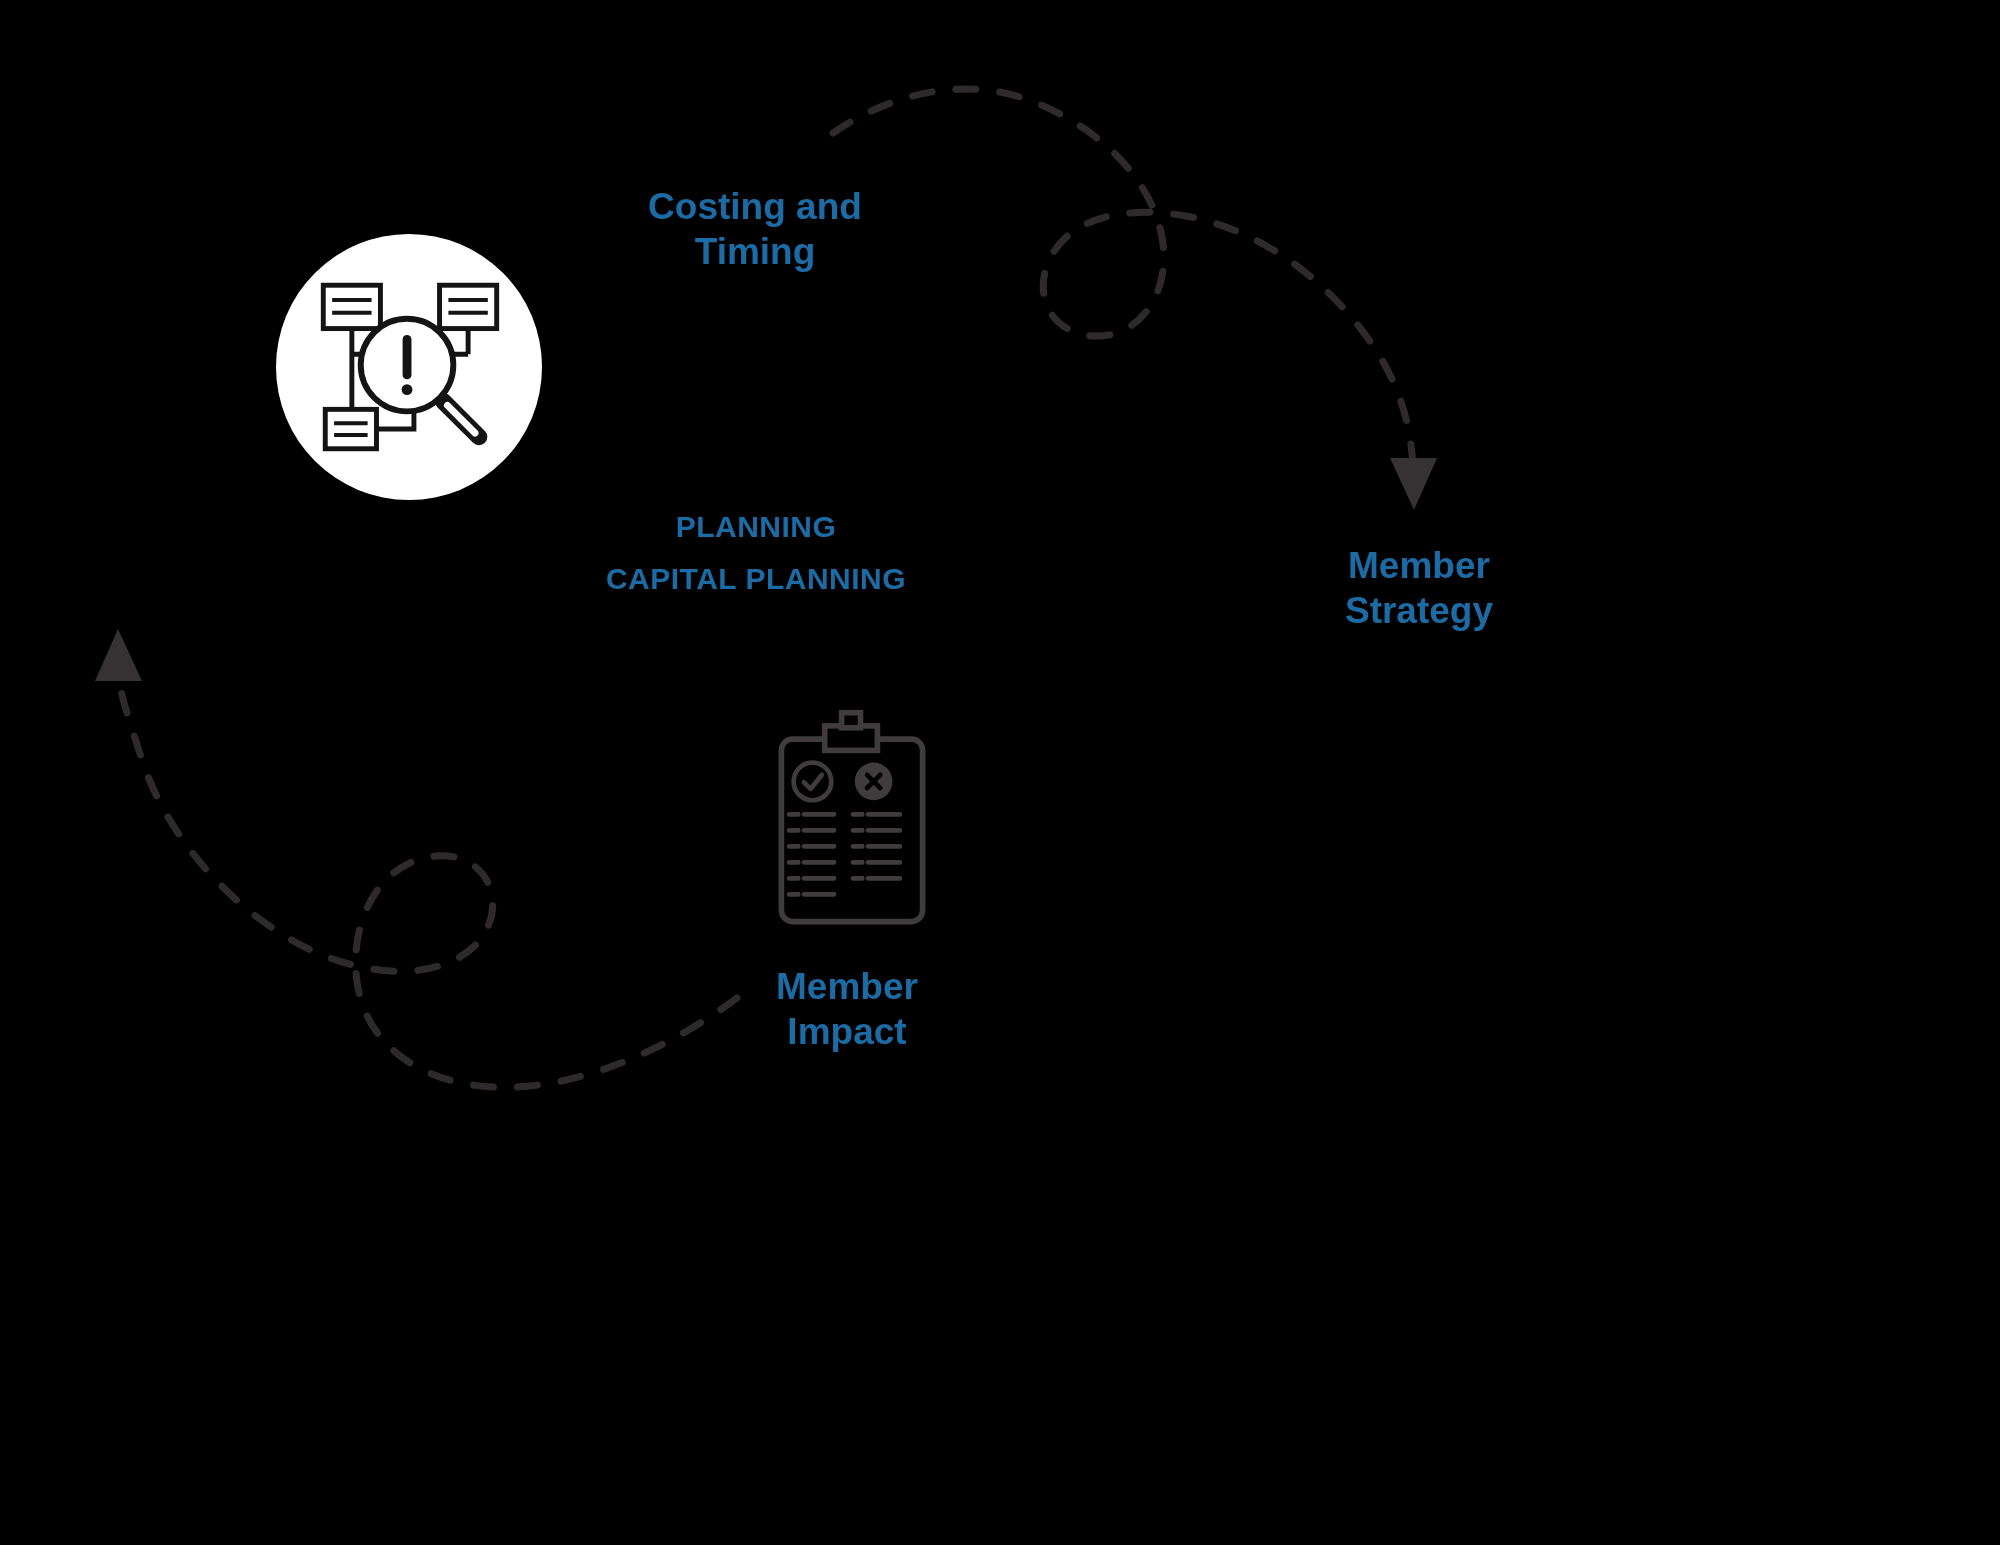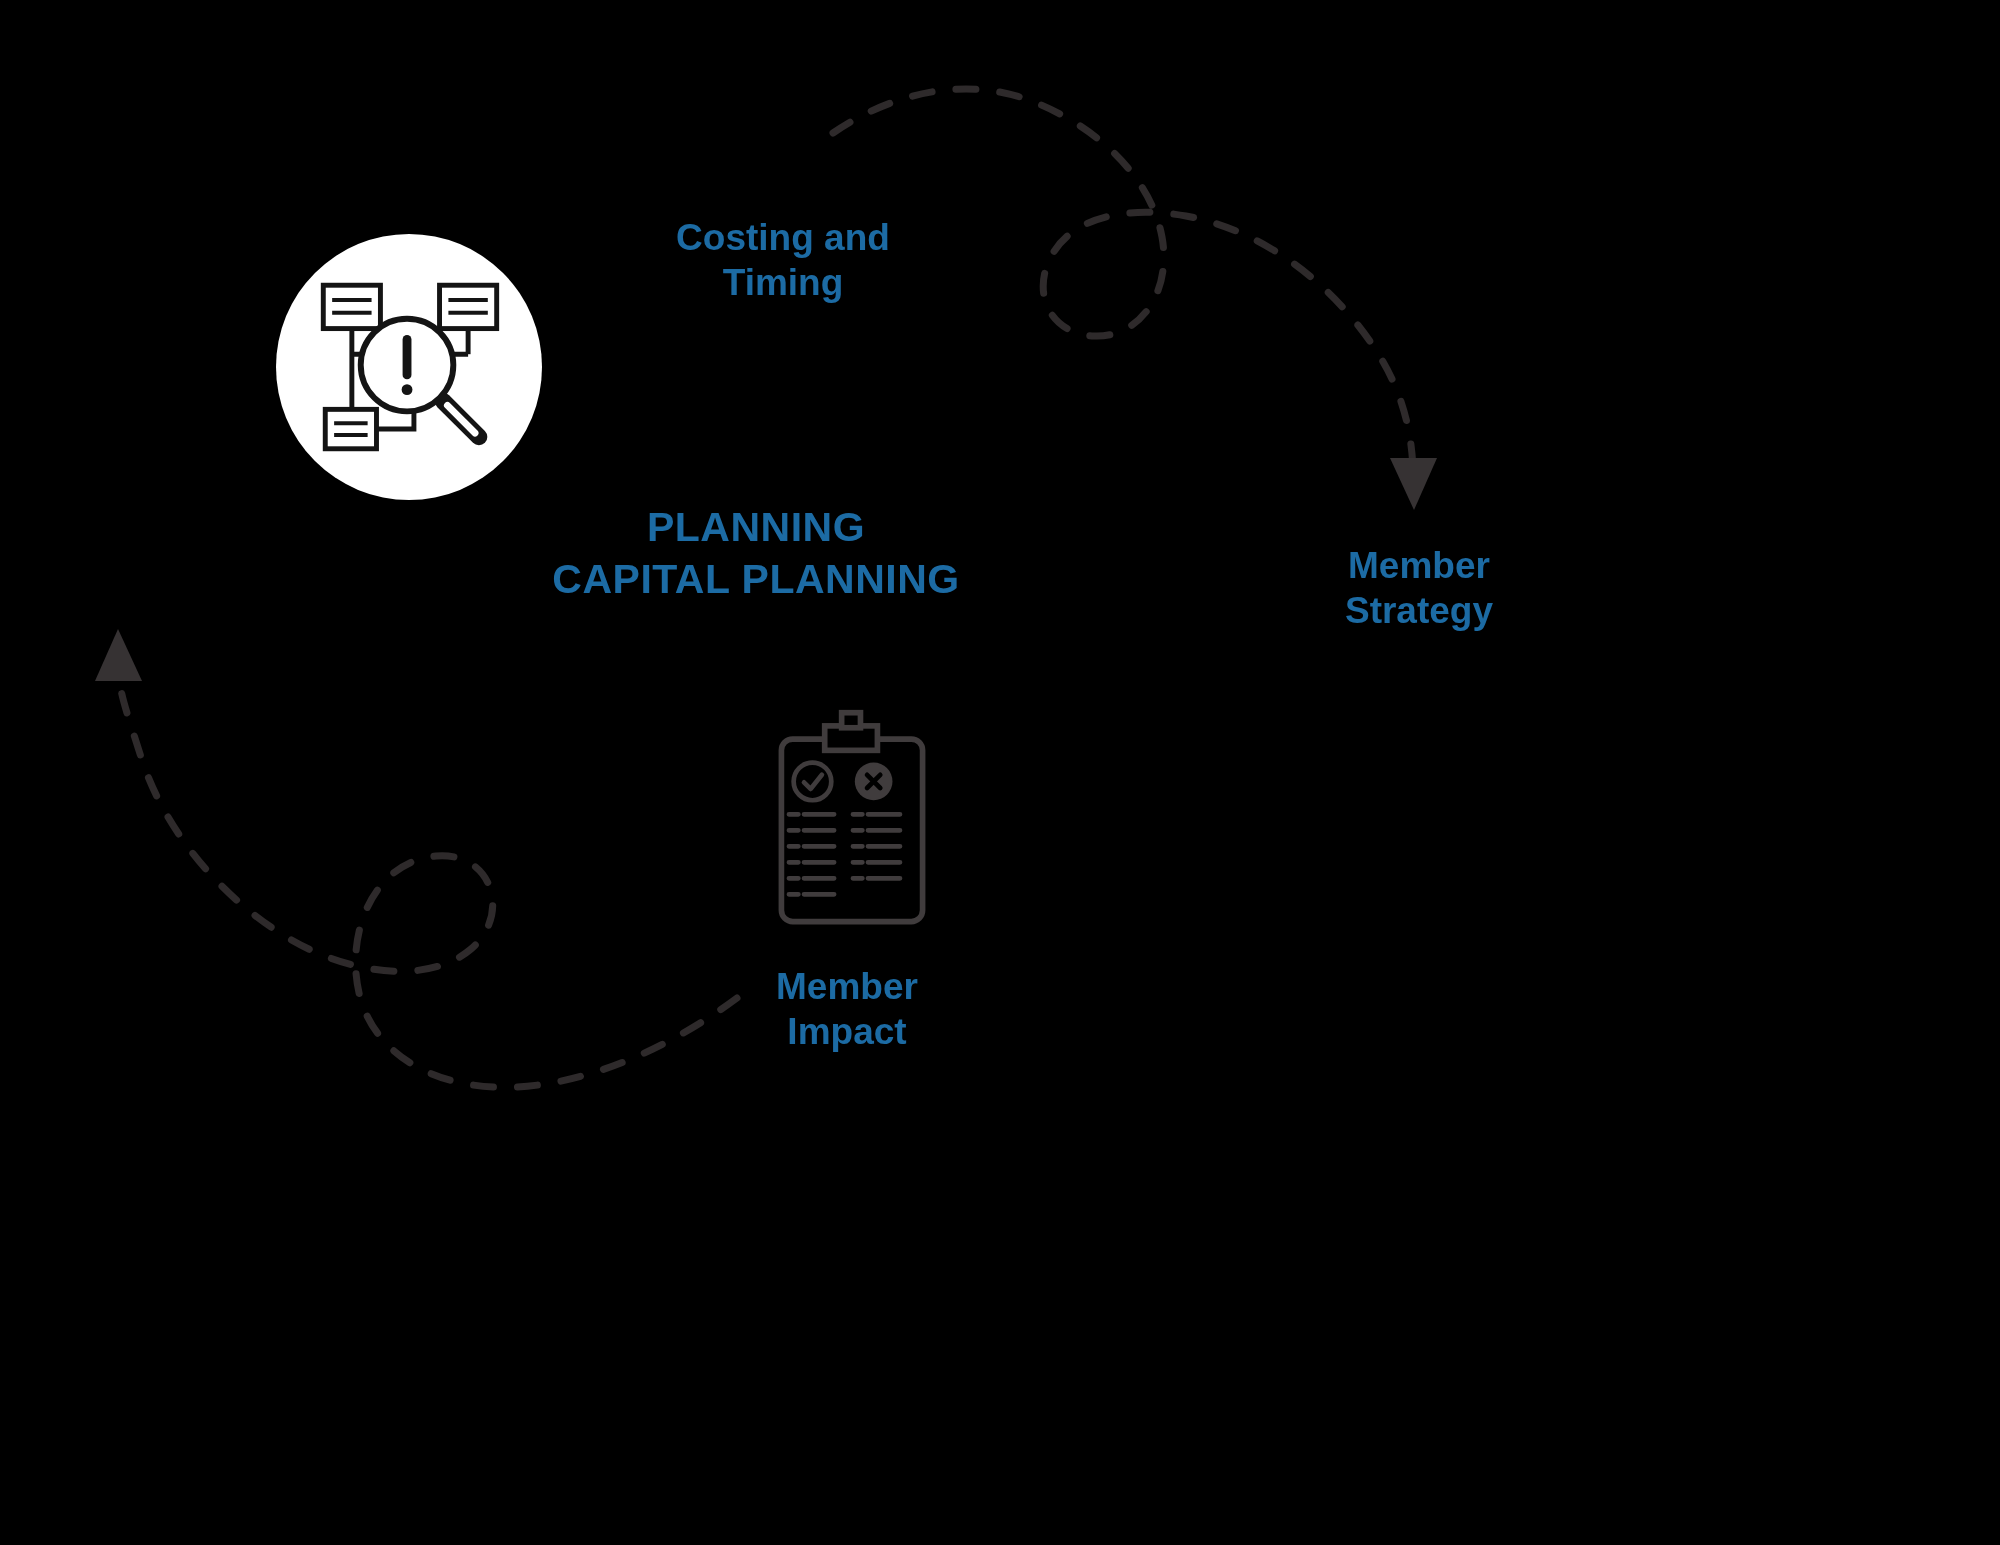--- a/index.html
+++ b/index.html
@@ -40,28 +40,28 @@
   .clipboard{position:absolute;left:772px;top:704px;width:160px;height:232px;}
   .clipboard svg{width:100%;height:100%;}
 
   .label{
     position:absolute;width:350px;text-align:center;
     color:var(--label-blue);font-weight:bold;
     font-size:37px;line-height:45px;
   }
   .label .ln{display:block;}
   .label.needs{left:57px;top:523px;}
-  .label.costing{left:608px;top:184px;margin-top:31px;}
+  .label.costing{left:580px;top:184px;}
   .label.funding{left:1244px;top:543px;}
   .label.member{left:672px;top:964px;}
 
   .title{
     position:absolute;left:506px;top:501px;width:500px;
     text-align:center;color:var(--label-blue);font-weight:bold;
-    font-size:41px;line-height:52px;letter-spacing:0.5px;
+    font-size:30px;line-height:52px;letter-spacing:0.5px;
   }
   .title .ln{display:block;}
 
   .icon-stroke{stroke:var(--icon-line-black);}
   .clip-stroke{stroke:var(--clipboard-gray);}
 </style>
 </head>
 <body>
 
 <div class="stage">

